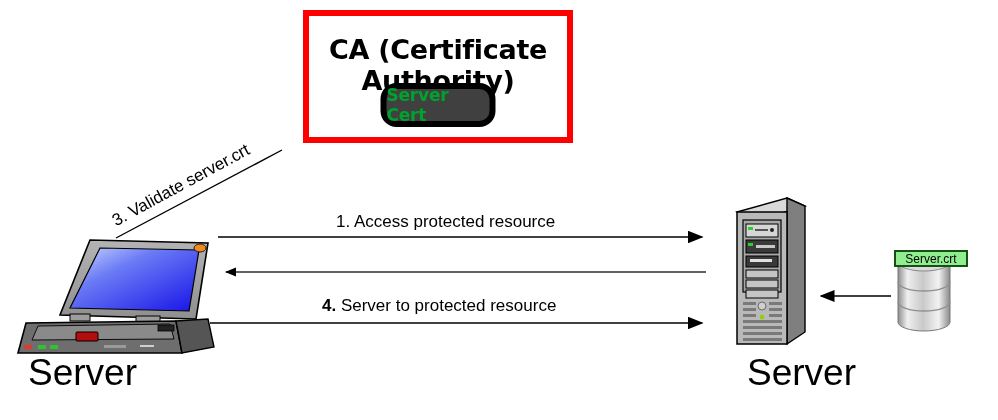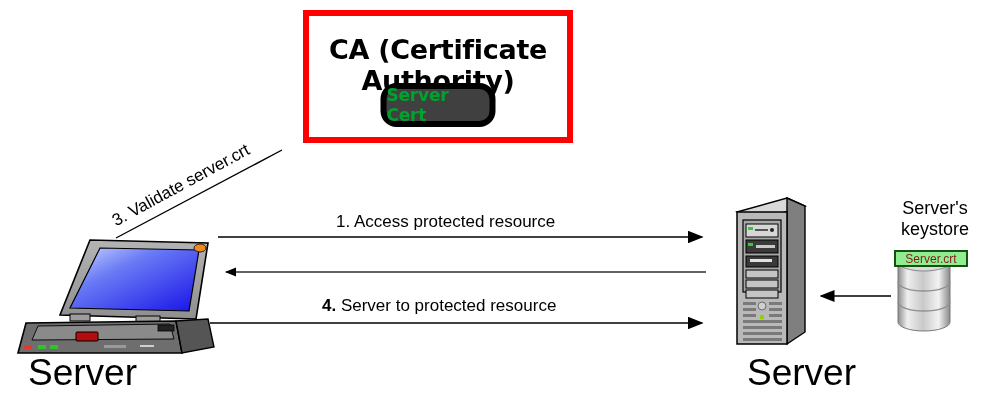--- a/index.html
+++ b/index.html
@@ -171,24 +171,20 @@
           <rect x="34" y="118" width="13" height="3"></rect>
         <rect x="8" y="124" width="39" height="3"></rect>
         <rect x="8" y="130" width="39" height="3"></rect>
         <rect x="8" y="136" width="39" height="3"></rect>
         <rect x="8" y="142" width="39" height="3"></rect>
       </g>
     </svg>
   </div>
   <div class="device-caption" id="server-caption">Server</div>
 
-  <div id="keystore-caption">
-    <div>Server's</div>
-    <div>keystore</div>
-  </div>
 
   <div id="keystore">
     <svg width="96" height="92" viewBox="0 0 96 92">
       <defs>
         <linearGradient id="cylg" x1="0" y1="0" x2="1" y2="0">
           <stop offset="0%" stop-color="#8e8e8e"></stop>
           <stop offset="18%" stop-color="#efefef"></stop>
           <stop offset="48%" stop-color="#c9c9c9"></stop>
           <stop offset="78%" stop-color="#f2f2f2"></stop>
           <stop offset="100%" stop-color="#8a8a8a"></stop>
@@ -197,16 +193,16 @@
       <path d="M10,14 L10,74 A26,9 0 0 0 62,74 L62,14 Z" fill="url(#cylg)" stroke="#777" stroke-width="1"></path>
       <ellipse cx="36" cy="14" rx="26" ry="9" fill="#dcdcdc" stroke="#8a8a8a" stroke-width="1"></ellipse>
       <path d="M10,34 A26,9 0 0 0 62,34" fill="none" stroke="#8f8f8f" stroke-width="1.4"></path>
       <path d="M10,54 A26,9 0 0 0 62,54" fill="none" stroke="#8f8f8f" stroke-width="1.4"></path>
     </svg>
   </div>
 
   <div style="position:absolute;left:894px;top:250px;width:74px;height:17px;
               background:#90ee90;border:2px solid #145214;box-sizing:border-box;
               display:flex;align-items:center;justify-content:center;">
-    <span style="font-size:12px;font-family:'Liberation Sans',sans-serif;color:#7f1d1d;line-height:1;">Server.crt</span>
+    <span style="font-size:12px;font-family:'Liberation Sans',sans-serif;color:#000000;line-height:1;">Server.crt</span>
   </div>
 
 </div>
 
 </body></html>

